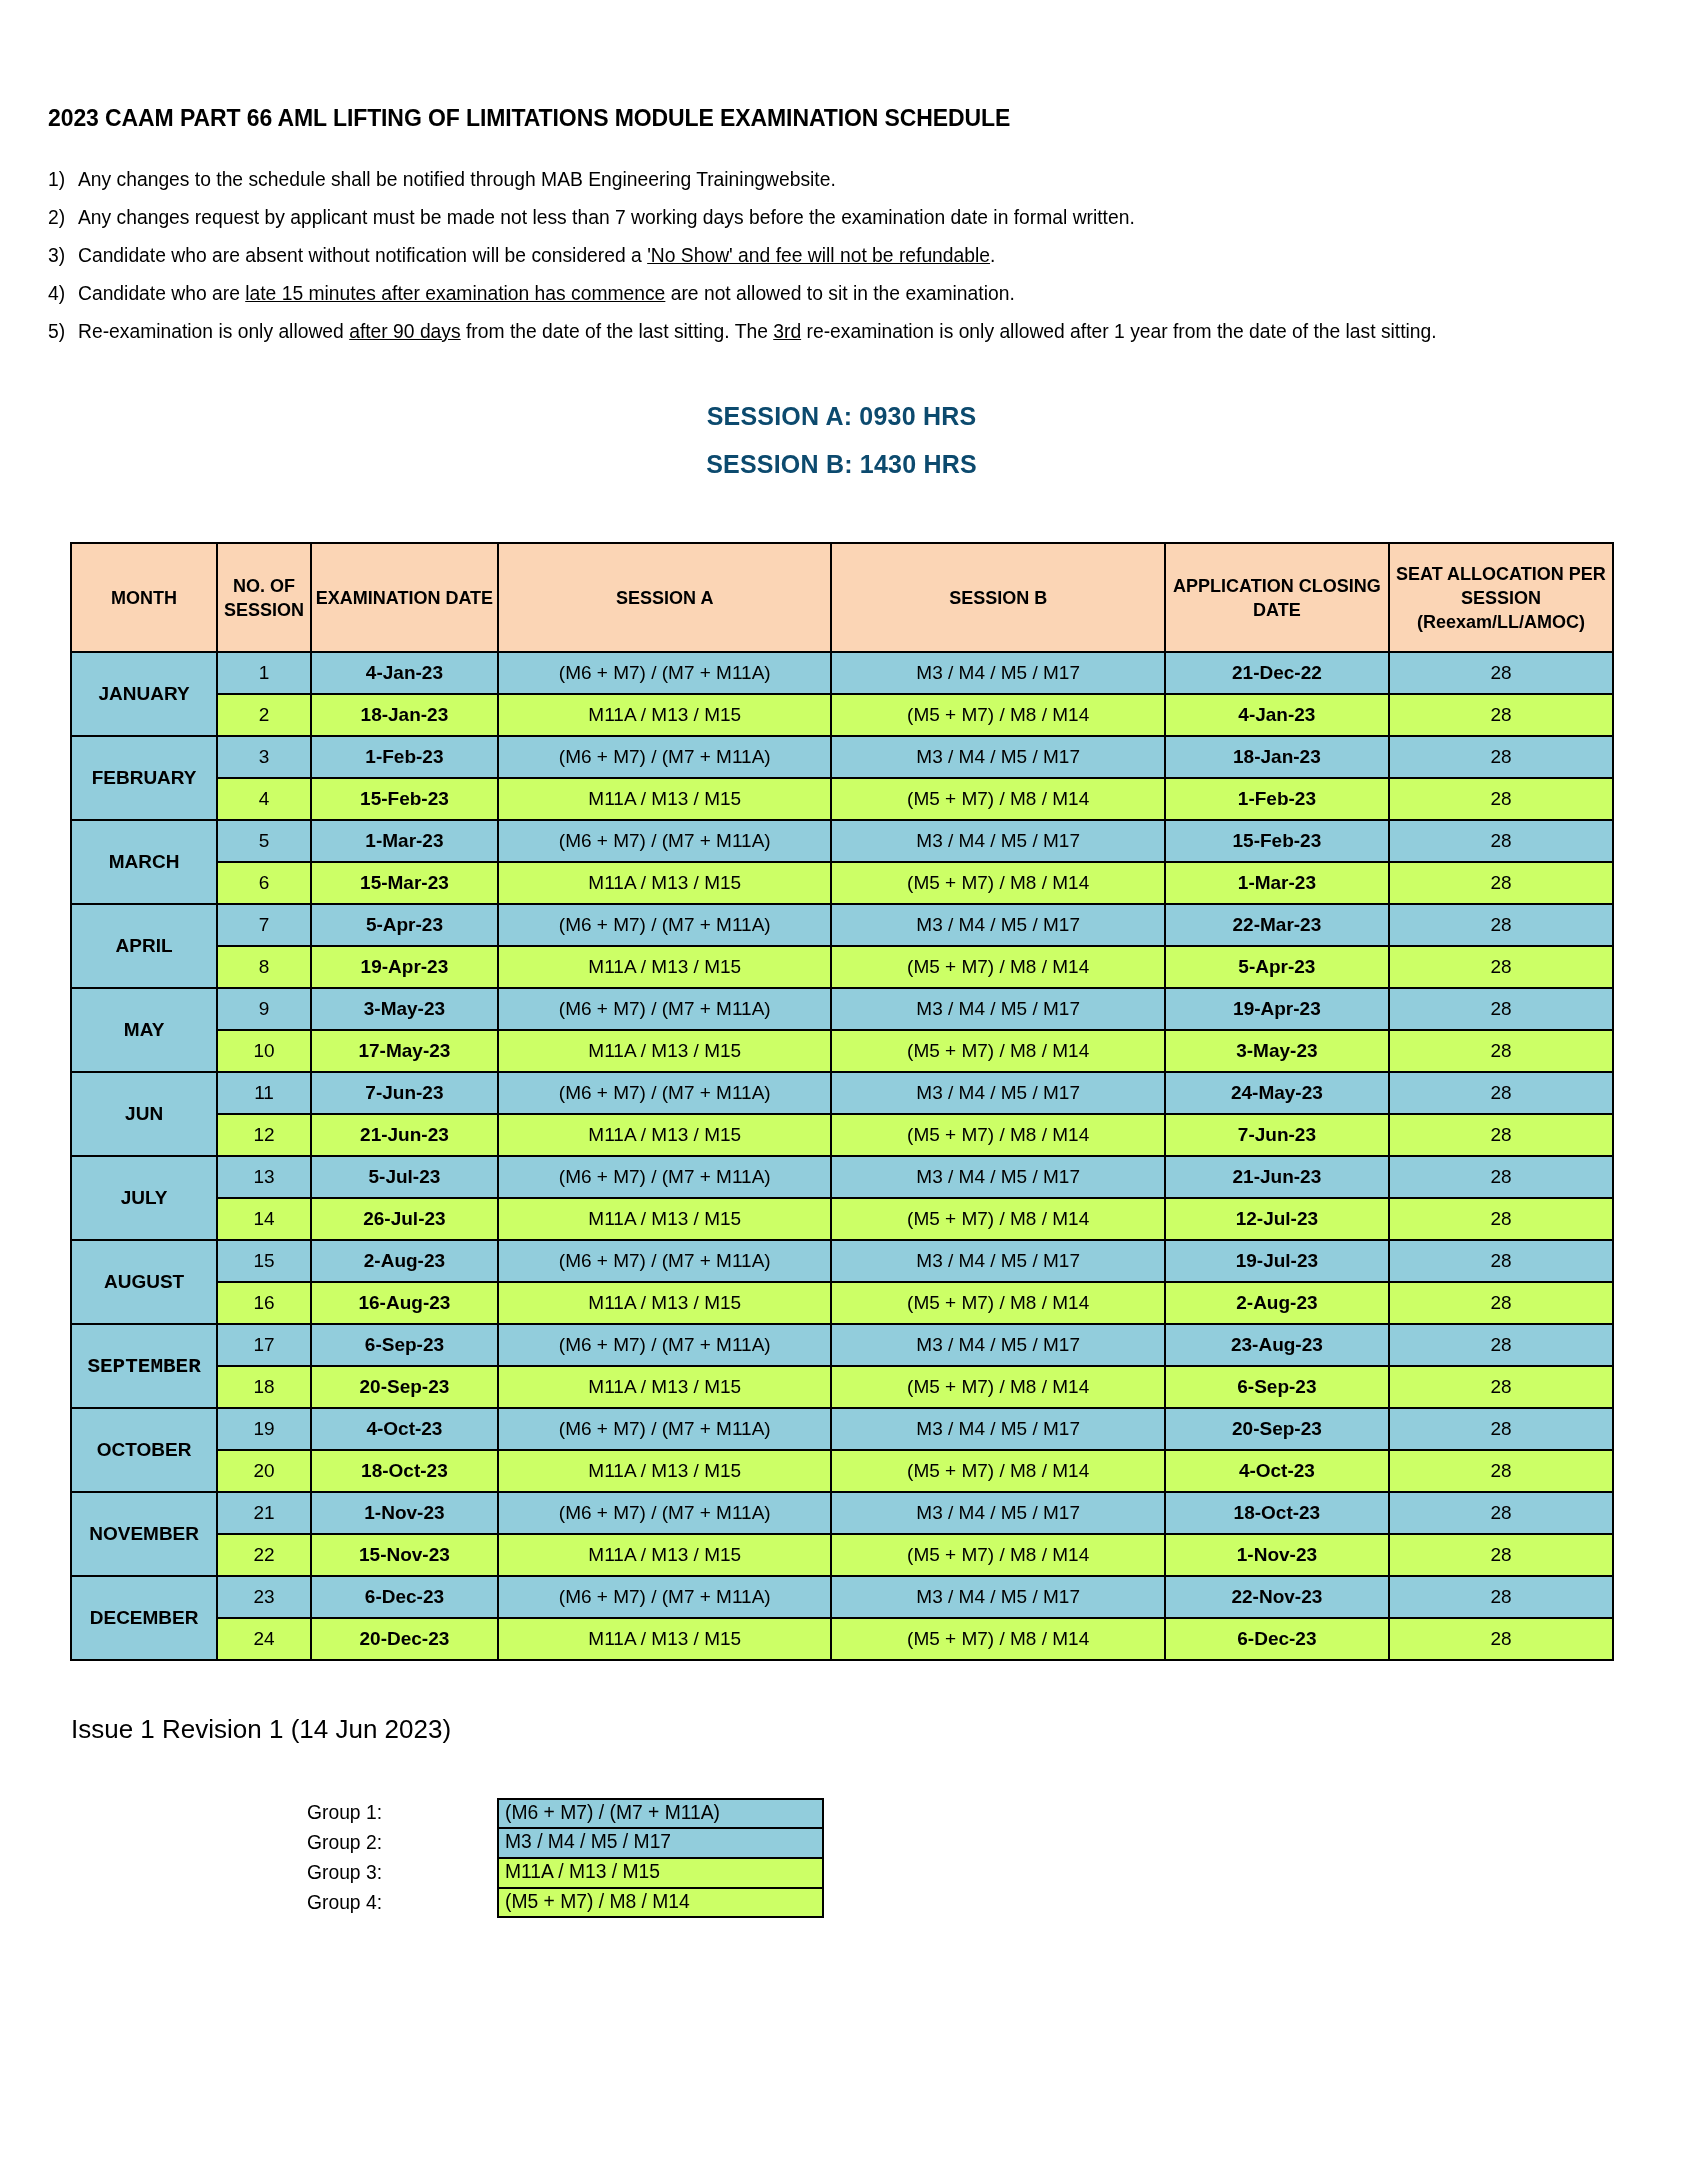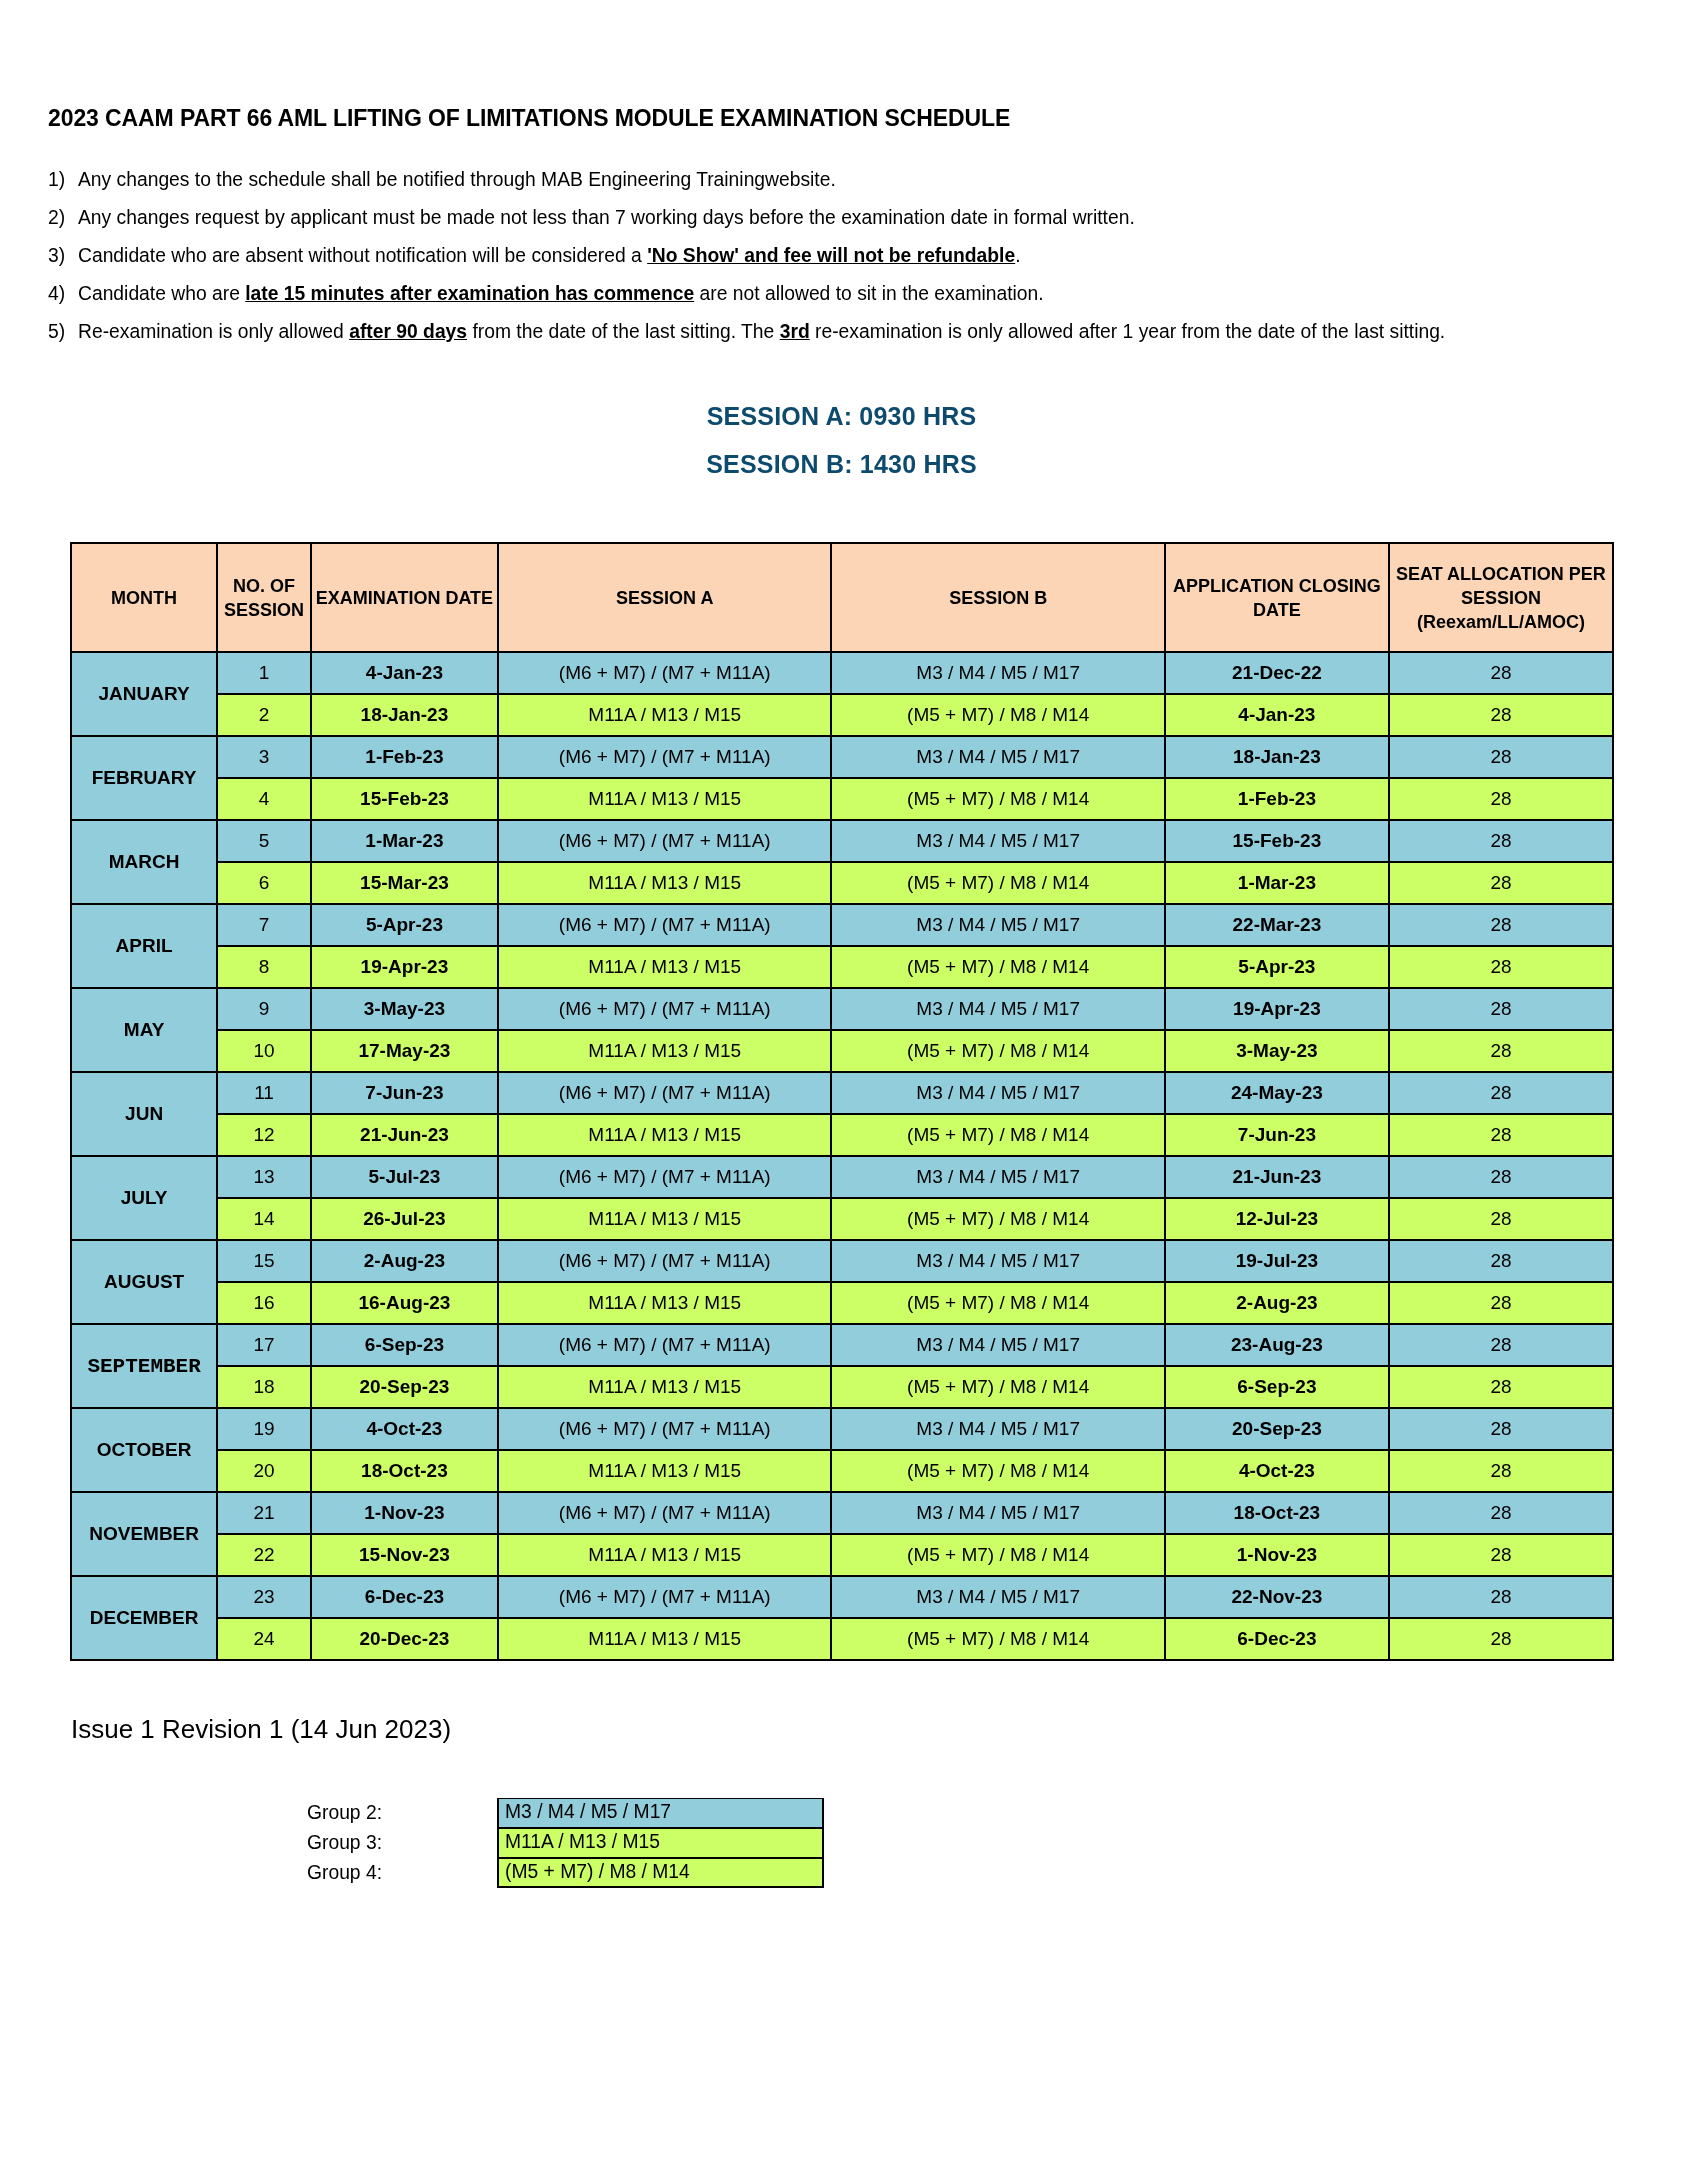--- a/index.html
+++ b/index.html
@@ -46,21 +46,21 @@
     line-height: 31px;
     margin-bottom: 7px;
   }
   .note-num {
     width: 30px;
     flex: 0 0 30px;
     font-size: 19.3px;
   }
   .note-num.lower { align-self: flex-end; padding-bottom: 2px; }
   .note-text { flex: 1 1 auto; }
-  .ub { text-decoration: underline; font-weight: bold; margin-top: 44px; }
+  .ub { text-decoration: underline; font-weight: normal; margin-top: 44px; }
 
   
   .session-lines {
     position: absolute;
     left: 0; right: 0;
     top: 392px;
     text-align: center;
   }
   .session-line {
     color: #0c4a6e;
@@ -425,20 +425,24 @@
             <td class="plain">28</td>
           </tr>
         </tbody>
     </table>
   </div>
 
   <div class="issue-line">Issue 1 Revision 1 (14 Jun 2023)</div>
 
   <div class="legend">
       <div class="legend-row">
+        <div class="legend-label">Group 1:</div>
+        <div class="legend-box blue first" style="border-top: 2px solid rgb(0, 0, 0); border-bottom: 1px solid rgb(0, 0, 0);">(M6 + M7) / (M7 + M11A)</div>
+      </div>
+      <div class="legend-row">
         <div class="legend-label">Group 2:</div>
         <div class="legend-box blue" style="border-top: 1px solid rgb(0, 0, 0); border-bottom: 1px solid rgb(0, 0, 0);">M3 / M4 / M5 / M17</div>
       </div>
       <div class="legend-row">
         <div class="legend-label">Group 3:</div>
         <div class="legend-box green" style="border-top: 1px solid rgb(0, 0, 0); border-bottom: 1px solid rgb(0, 0, 0);">M11A / M13 / M15</div>
       </div>
       <div class="legend-row">
         <div class="legend-label">Group 4:</div>
         <div class="legend-box green last" style="border-top: 1px solid rgb(0, 0, 0); border-bottom: 2px solid rgb(0, 0, 0);">(M5 + M7) / M8 / M14</div>

